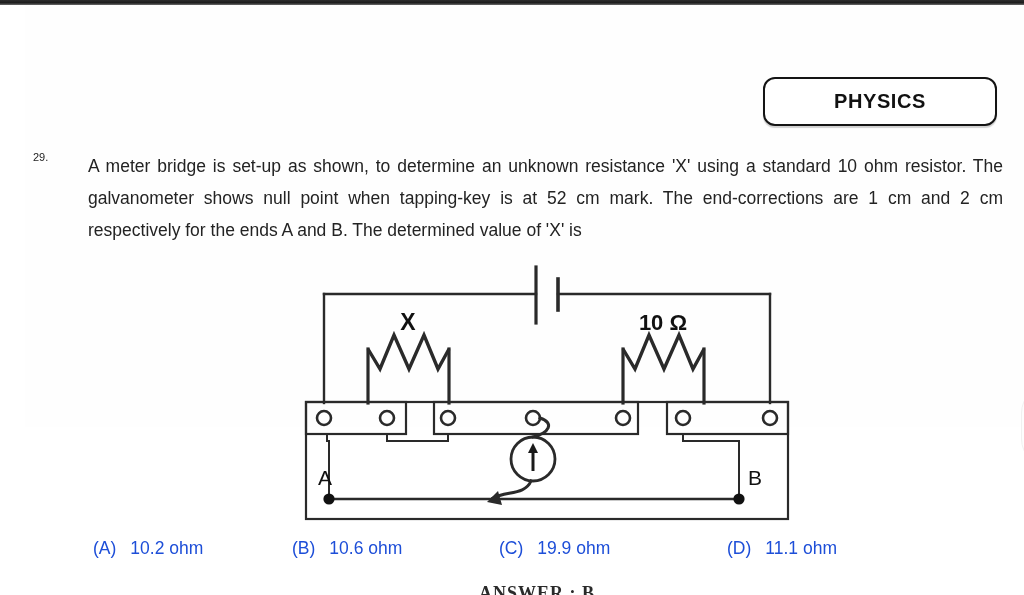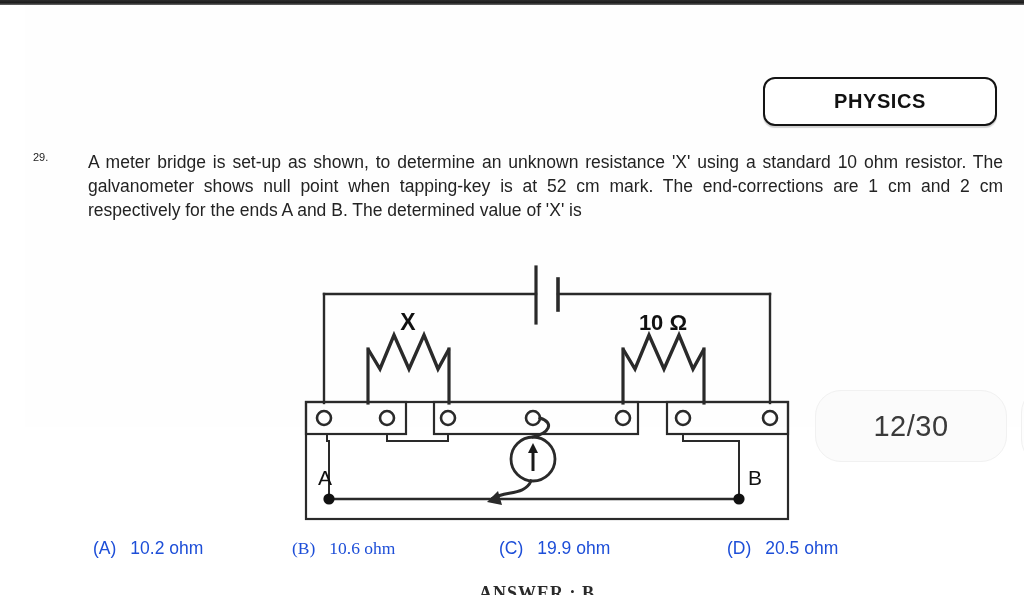--- a/index.html
+++ b/index.html
@@ -64,21 +64,21 @@
     top: 146px;
     font-size: 11px;
     color: #232323;
   }
   .q-text {
     position: absolute;
     left: 63px;
     top: 145px;
     width: 915px;
     font-size: 17.5px;
-    line-height: 24px;
+    line-height: 32px;
     text-align: justify;
     color: #232323;
   }
 
   
   .figure {
     position: absolute;
     left: 268px;
     top: 258px;
     width: 505px;
@@ -125,21 +125,21 @@
     height: 30px;
   }
   .option {
     position: absolute;
     font-size: 17.5px;
     color: #1d4ed8;
     white-space: nowrap;
   }
   .option .tag { margin-right: 14px; }
   .opt-a { left: 8px; }
-  .opt-b { left: 207px; font-family: Liberation Serif, serif; }
+  .opt-b { left: 207px; }
   .opt-c { left: 414px; }
   .opt-d { left: 642px; }
 
   
   .answer-line {
     position: absolute;
     left: 0;
     top: 578px;
     width: 1024px;
     text-align: center;
@@ -234,34 +234,31 @@
       <circle cx="446" cy="236" r="5.6" fill="#111111"></circle>
 
       <text x="115" y="67" font-family="Liberation Sans, sans-serif" font-size="23" font-weight="bold" fill="#111111" text-anchor="middle">X</text>
       <text x="370" y="67" font-family="Liberation Sans, sans-serif" font-size="22" font-weight="bold" fill="#111111" text-anchor="middle">10 Ω</text>
       <text x="32" y="222" font-family="Liberation Sans, sans-serif" font-size="21" fill="#111111" text-anchor="middle">A</text>
       <text x="462" y="222" font-family="Liberation Sans, sans-serif" font-size="21" fill="#111111" text-anchor="middle">B</text>
     </svg>
   </div>
 
   <div class="page-chip-next"></div>
-  <div class="page-chip">
-    <span>12/30</span>
-  </div>
 
   <div class="options">
     <div class="option opt-a">
       <span class="tag">(A)</span><span>10.2 ohm</span>
     </div>
     <div class="option opt-b">
       <span class="tag">(B)</span><span>10.6 ohm</span>
     </div>
     <div class="option opt-c">
       <span class="tag">(C)</span><span>19.9 ohm</span>
     </div>
     <div class="option opt-d">
-      <span class="tag">(D)</span><span>20.5 ohm</span>
+      <span class="tag">(D)</span><span>11.1 ohm</span>
     </div>
   </div>
 
   <div class="answer-line">ANSWER : B</div>
 
 </div>
 
 </body></html>

